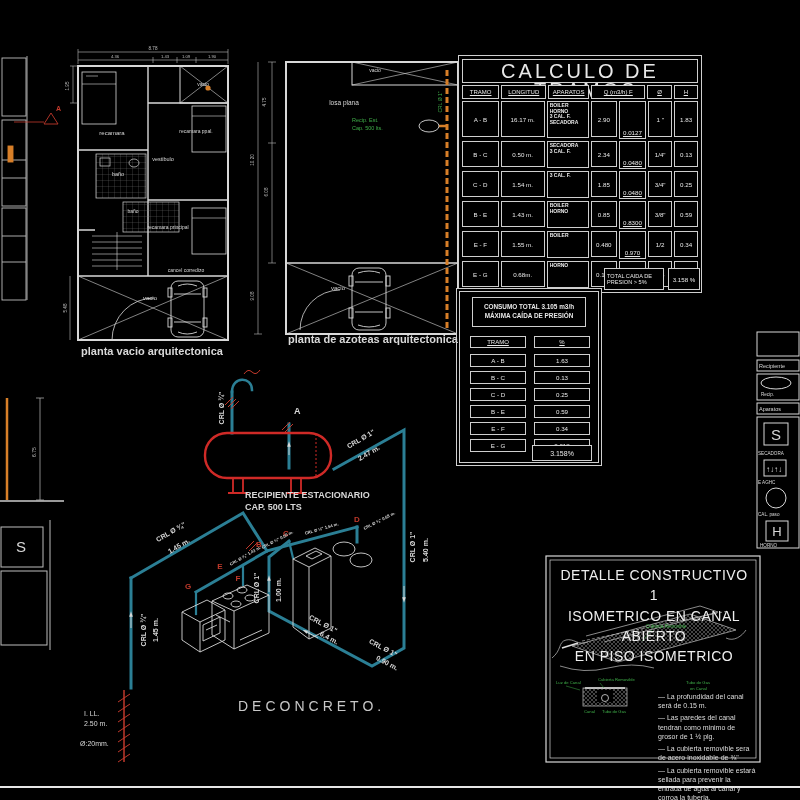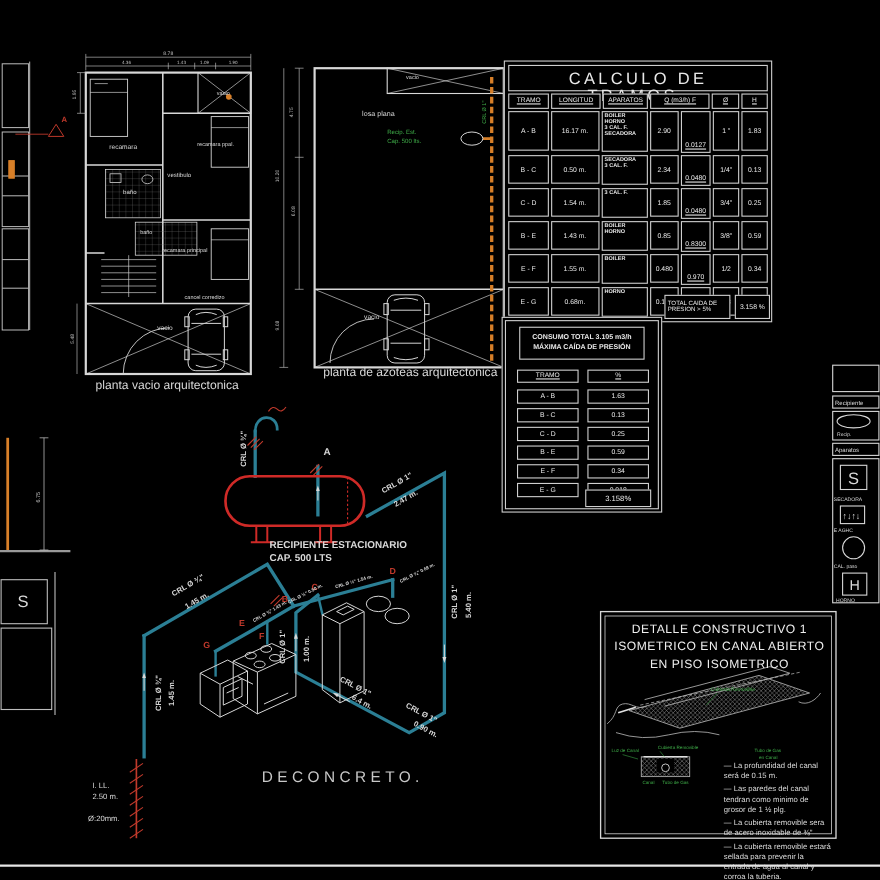--- a/index.html
+++ b/index.html
@@ -9,29 +9,29 @@
   svg text{font-family:"Liberation Sans",sans-serif;}
   .tw{fill:#d8d8d8}.tg{fill:#3fae49}.tr{fill:#c0392b}.tdim{fill:#bfbfbf}
   .f4{font-size:4.2px}.f45{font-size:4.6px}.f5{font-size:5px}.f55{font-size:5.5px}
   .f6{font-size:6px}.f65{font-size:6.5px}.f7{font-size:7px}.f8{font-size:8px}
   .f9{font-size:9px}.f13{font-size:13px}.f15{font-size:15px}
   .bold{font-weight:bold}
   
   .tbl{border:1px solid #cfcfcf;background:#000;}
   .cell{border:1px solid #cfcfcf;background:#000;color:#e8e8e8;display:flex;
         align-items:center;justify-content:center;text-align:center;overflow:hidden;}
-  .calc-title{font-size:15px;letter-spacing:3px;color:#e8e8e8;}
+  .calc-title{font-size:20px;letter-spacing:3px;color:#e8e8e8;}
   .hdr{font-size:6px;}
   .num{font-size:6.2px;}
   .apar{font-size:5px;font-weight:bold;white-space:pre-line;line-height:1.12;
         justify-content:flex-start;text-align:left;padding-left:2px;align-items:flex-start;padding-top:1px;}
   .fcell{align-items:flex-end;padding-bottom:2px;}
   .fcell span{text-decoration:underline;}
   .undl{text-decoration:underline;}
-  .caption{color:#d8d8d8;font-weight:normal;}
+  .caption{color:#d8d8d8;font-weight:bold;}
   .notes{font-size:7px;line-height:1.32;color:#dcdcdc;}
   .notes p{margin:0 0 3px 0;}
 </style>
 </head>
 <body>
 <div id="page">
 
 <svg class="abs" style="left:0;top:0" width="800" height="800" viewBox="0 0 800 800">
   <defs>
     <pattern id="tiles" width="6" height="6" patternUnits="userSpaceOnUse">
@@ -428,21 +428,21 @@
     <div class="abs cell num" style="left:10px;top:147px;width:56px;height:13px;">E - G</div>
     <div class="abs cell num" style="left:74px;top:147px;width:56px;height:13px;">0.018</div>
     <div class="abs cell" style="left:72px;top:153px;width:60px;height:16px;font-size:7px;top:153px;">3.158%</div>
   </div>
 </div>
 
 <div class="abs caption" style="left:62px;top:345px;width:180px;text-align:center;font-size:11px;">planta vacio arquitectonica</div>
 <div class="abs caption" style="left:278px;top:333px;width:190px;text-align:center;font-size:11px;">planta de azoteas arquitectonica</div>
 <div class="abs" style="left:238px;top:698px;font-size:14px;letter-spacing:4px;color:#c8c8c8;">DECONCRETO.</div>
 
-<div class="abs" style="left:556px;top:565px;width:196px;text-align:center;font-size:11px;letter-spacing:0.5px;color:#eee;line-height:1.45;">
+<div class="abs" style="left:556px;top:565px;width:196px;text-align:center;font-size:14px;letter-spacing:0.5px;color:#eee;line-height:1.45;">
   <div>DETALLE CONSTRUCTIVO 1</div>
   <div>ISOMETRICO EN CANAL ABIERTO</div>
   <div>EN PISO ISOMETRICO</div>
 </div>
 <div class="abs notes" style="left:658px;top:692px;width:98px;">
   <p>— La profundidad del canal será de 0.15 m.</p>
   <p>—  Las paredes del canal tendran como minimo de grosor de 1 ½ plg.</p>
   <p>— La cubierta removible sera de acero inoxidable de ⅜"</p>
   <p>— La cubierta removible estará sellada para prevenir la entrada de agua al canal y corroa la tuberia.</p>
 </div>

